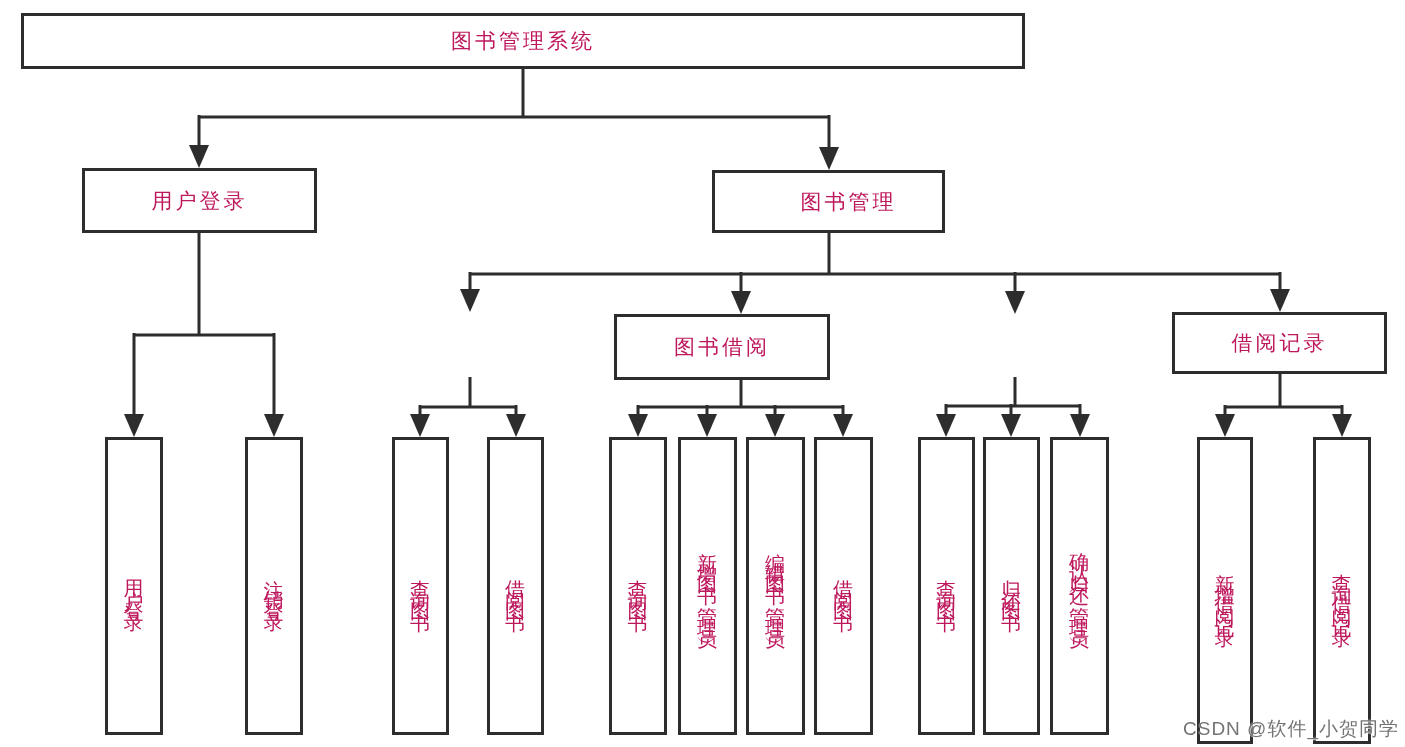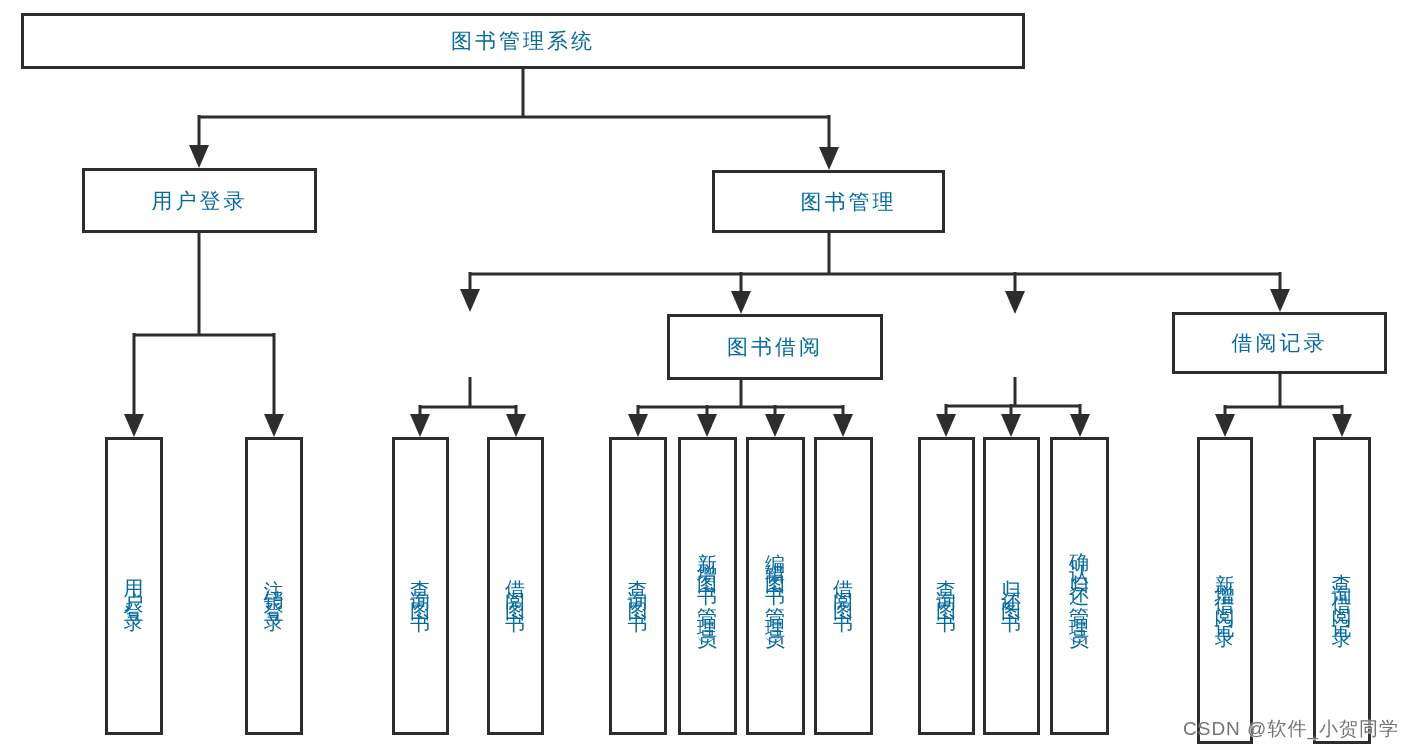--- a/index.html
+++ b/index.html
@@ -24,21 +24,21 @@
     z-index: 1;
   }
   .node {
     position: absolute;
     background: #ffffff;
     border: 3px solid #2d2d2d;
     box-sizing: border-box;
     display: flex;
     align-items: center;
     justify-content: center;
-    color: #0369a1;
+    color: #be185d;
     z-index: 2;
   }
   .node.h {
     font-size: 21px;
     letter-spacing: 3px;
     white-space: nowrap;
   }
   .node.v {
     font-size: 20px;
   }
@@ -104,21 +104,21 @@
       <polygon points="1225,437 1215,414 1235,414"></polygon>
       <polygon points="1342,437 1332,414 1352,414"></polygon>
     </g>
   </svg>
 
   <div class="node h" style="left:21px; top:13px; width:1004px; height:56px;">图书管理系统</div>
 
   <div class="node h" style="left:82px; top:168px; width:235px; height:65px;">用户登录</div>
   <div class="node h" style="left:712px; top:170px; width:233px; height:63px;padding-left:40px;">图书管理</div>
 
-  <div class="node h" style="left:667px; top:314px; width:216px; height:66px;font-family:Liberation Mono, monospace;">图书借阅</div>
+  <div class="node h" style="left:614px; top:314px; width:216px; height:66px;font-family:Liberation Mono, monospace;">图书借阅</div>
   <div class="node h" style="left:1172px; top:312px; width:215px; height:62px;">借阅记录</div>
 
   <div class="node v" style="left:105px; top:437px; width:58px; height:298px;">
     <span class="vtext">用户登录</span>
   </div>
   <div class="node v" style="left:245px; top:437px; width:58px; height:298px;">
     <span class="vtext">注销登录</span>
   </div>
 
   <div class="node v" style="left:392px; top:437px; width:57px; height:298px;">

